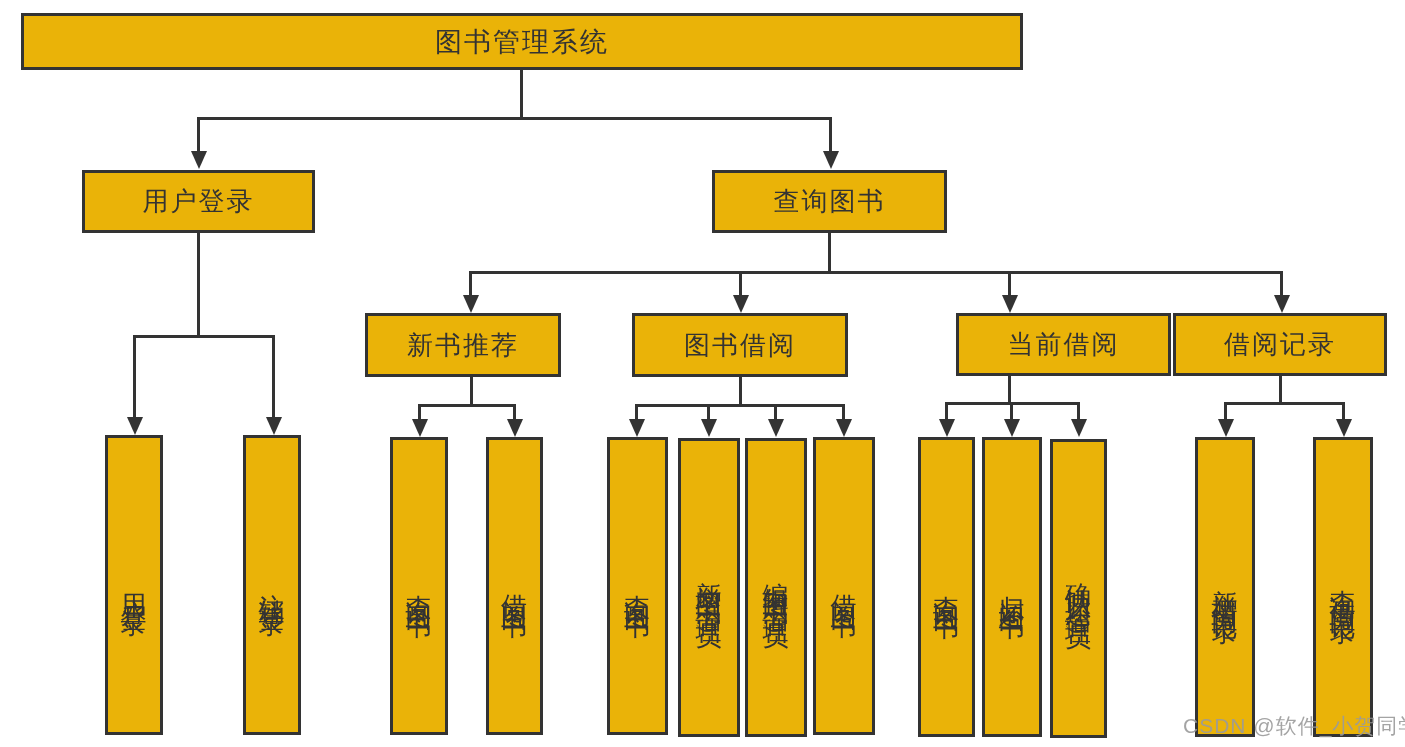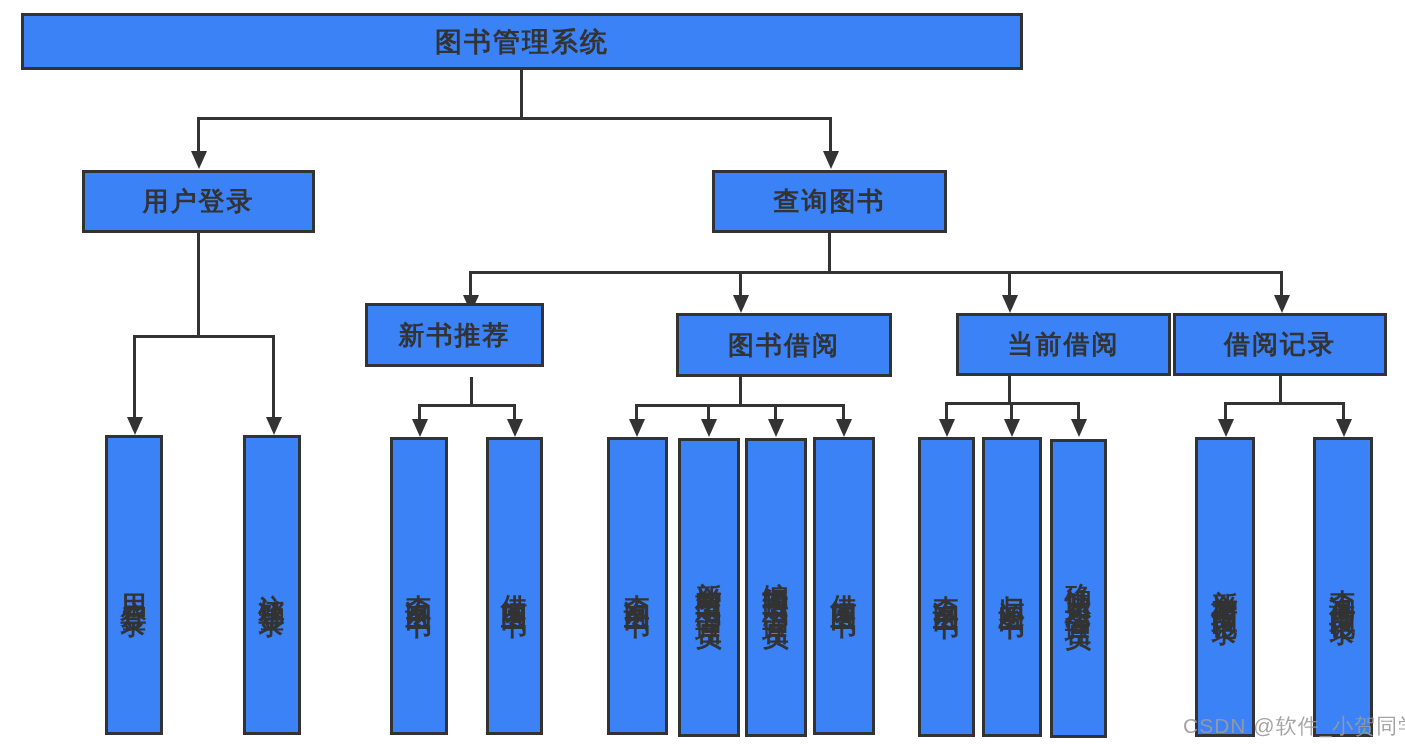--- a/index.html
+++ b/index.html
@@ -6,23 +6,23 @@
     --line:#333333;
     --text:#333333;
     --wm:#9b9b9b;
   }
   html,body{margin:0;padding:0;background:#ffffff;}
   .canvas{
     position:relative;width:1405px;height:747px;background:#ffffff;overflow:hidden;
     font-family:"Liberation Sans","DejaVu Sans",sans-serif;color:var(--text);
   }
   .box{
-    position:absolute;box-sizing:border-box;border:3px solid var(--line);background:#3b82f6;
+    position:absolute;box-sizing:border-box;border:3px solid var(--line);background:#eab308;
     display:flex;align-items:center;justify-content:center;
-    font-size:26px;letter-spacing:2px;color:var(--text);font-weight:bold;
+    font-size:26px;letter-spacing:2px;color:var(--text);
   }
   .box.title{font-size:27px;}
   .box.v{
     writing-mode:vertical-rl;text-orientation:mixed;
     letter-spacing:6px;line-height:1;font-size:26px;
   }
   .vl{position:absolute;width:3px;background:var(--line);}
   .hl{position:absolute;height:3px;background:var(--line);}
   .arr{
     position:absolute;width:0;height:0;
@@ -62,22 +62,22 @@
   <div class="hl" style="left:469px;top:271px;width:814px;"></div>
   <div class="vl" style="left:469px;top:271px;height:26px;"></div>
   <div class="arr" style="left:463px;top:295px;"></div>
   <div class="vl" style="left:739px;top:271px;height:26px;"></div>
   <div class="arr" style="left:733px;top:295px;"></div>
   <div class="vl" style="left:1008px;top:271px;height:26px;"></div>
   <div class="arr" style="left:1002px;top:295px;"></div>
   <div class="vl" style="left:1280px;top:271px;height:26px;"></div>
   <div class="arr" style="left:1274px;top:295px;"></div>
 
-  <div class="box" style="left:365px;top:303px;width:179px;height:64px;">新书推荐</div>
-  <div class="box" style="left:632px;top:313px;width:216px;height:64px;margin-left:44px;">图书借阅</div>
+  <div class="box" style="left:365px;top:313px;width:196px;height:64px;">新书推荐</div>
+  <div class="box" style="left:632px;top:313px;width:216px;height:64px;">图书借阅</div>
   <div class="box" style="left:956px;top:313px;width:215px;height:63px;">当前借阅</div>
   <div class="box" style="left:1173px;top:313px;width:214px;height:63px;">借阅记录</div>
 
   <div class="vl" style="left:470px;top:377px;height:29px;"></div>
   <div class="hl" style="left:418px;top:404px;width:98px;"></div>
   <div class="vl" style="left:418px;top:404px;height:15px;"></div>
   <div class="arr" style="left:412px;top:419px;"></div>
   <div class="vl" style="left:513px;top:404px;height:15px;"></div>
   <div class="arr" style="left:507px;top:419px;"></div>
 

